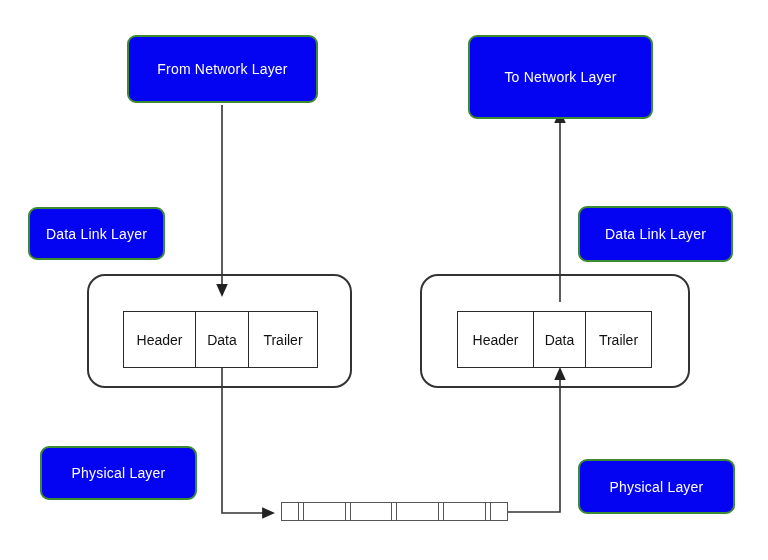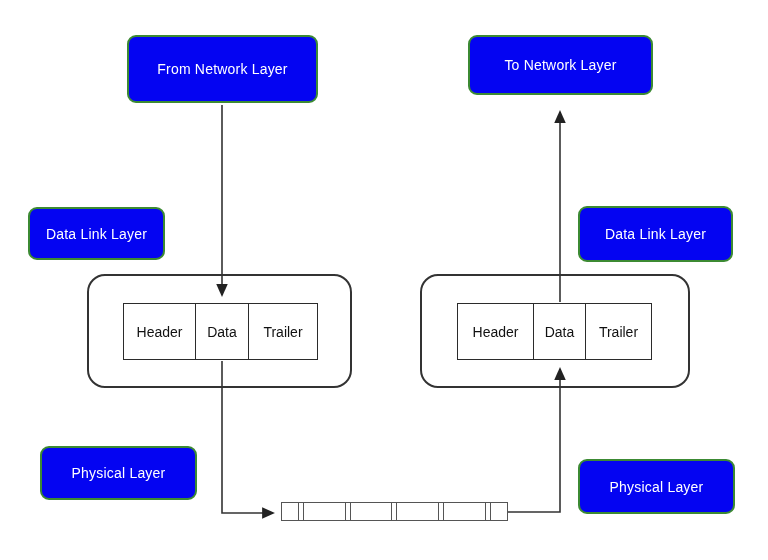--- a/index.html
+++ b/index.html
@@ -38,20 +38,21 @@
     box-sizing: border-box;
     background: transparent;
   }
   .frame-table {
     position: absolute;
     display: flex;
     flex-direction: row;
     box-sizing: border-box;
     border: 1.5px solid #2b2b2b;
     background: #ffffff;
+    margin-top: 8px;
   }
   .frame-cell {
     display: flex;
     align-items: center;
     justify-content: center;
     font-size: 14px;
     color: #111111;
     box-sizing: border-box;
     border-right: 1.5px solid #2b2b2b;
     background: #ffffff;
@@ -95,21 +96,21 @@
       </marker>
     </defs>
     <path d="M222,105 L222,295" fill="none" stroke="#333333" stroke-width="1.6" marker-end="url(#arrow)"></path>
     <path d="M560,302 L560,112" fill="none" stroke="#333333" stroke-width="1.6" marker-end="url(#arrow)"></path>
     <path d="M222,361 L222,513 L273,513" fill="none" stroke="#333333" stroke-width="1.6" marker-end="url(#arrow)"></path>
     <path d="M508,512 L560,512 L560,369" fill="none" stroke="#333333" stroke-width="1.6" marker-end="url(#arrow)"></path>
   </svg>
 
   <div class="blue-box" style="left:127px; top:35px; width:191px; height:68px;">From Network Layer</div>
 
-  <div class="blue-box" style="left:468px; top:35px; width:185px; height:60px;">To Network Layer</div>
+  <div class="blue-box" style="left:468px; top:35px; width:185px; height:84px;">To Network Layer</div>
 
   <div class="blue-box" style="left:28px; top:207px; width:137px; height:53px;">Data Link Layer</div>
 
   <div class="blue-box" style="left:578px; top:206px; width:155px; height:56px;">Data Link Layer</div>
 
   <div class="blue-box" style="left:40px; top:446px; width:157px; height:54px;">Physical Layer</div>
 
   <div class="blue-box" style="left:578px; top:459px; width:157px; height:55px;">Physical Layer</div>
 
   <div class="frame" style="left:87px; top:274px; width:265px; height:114px;"></div>

